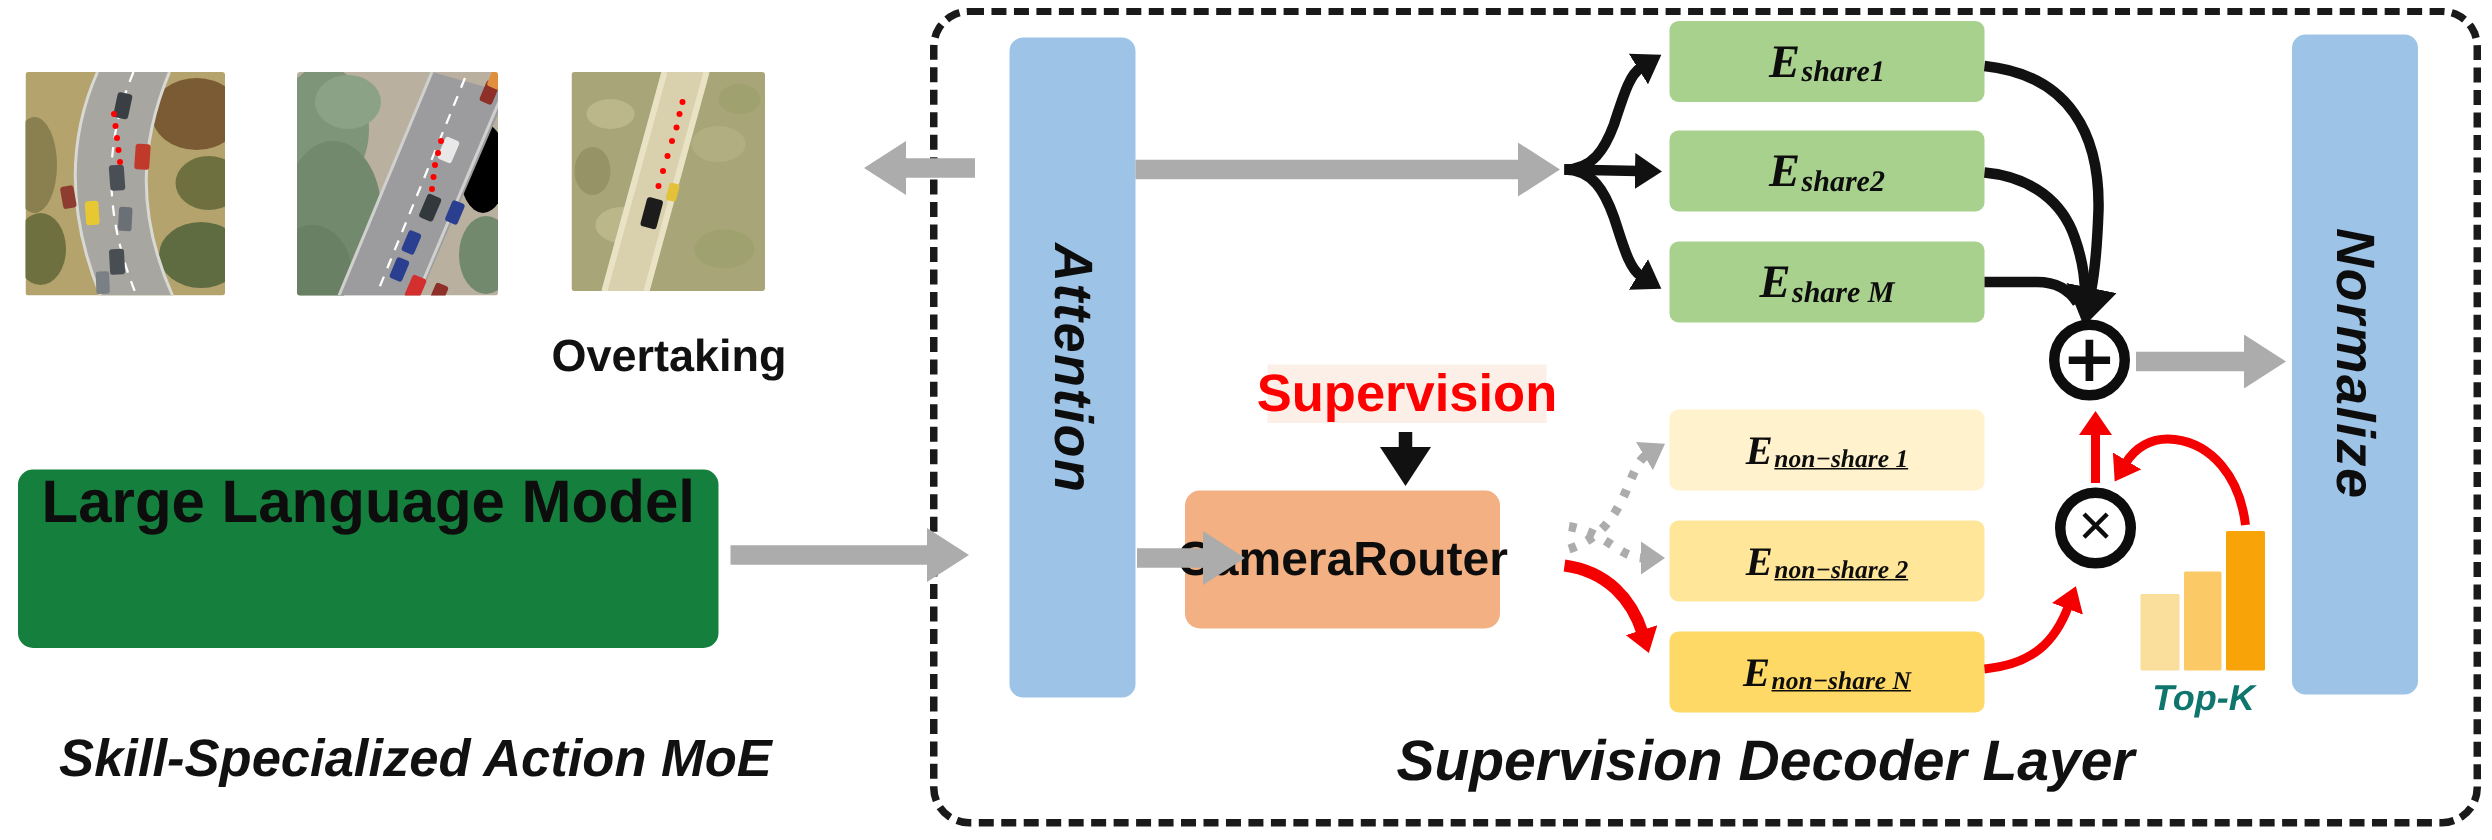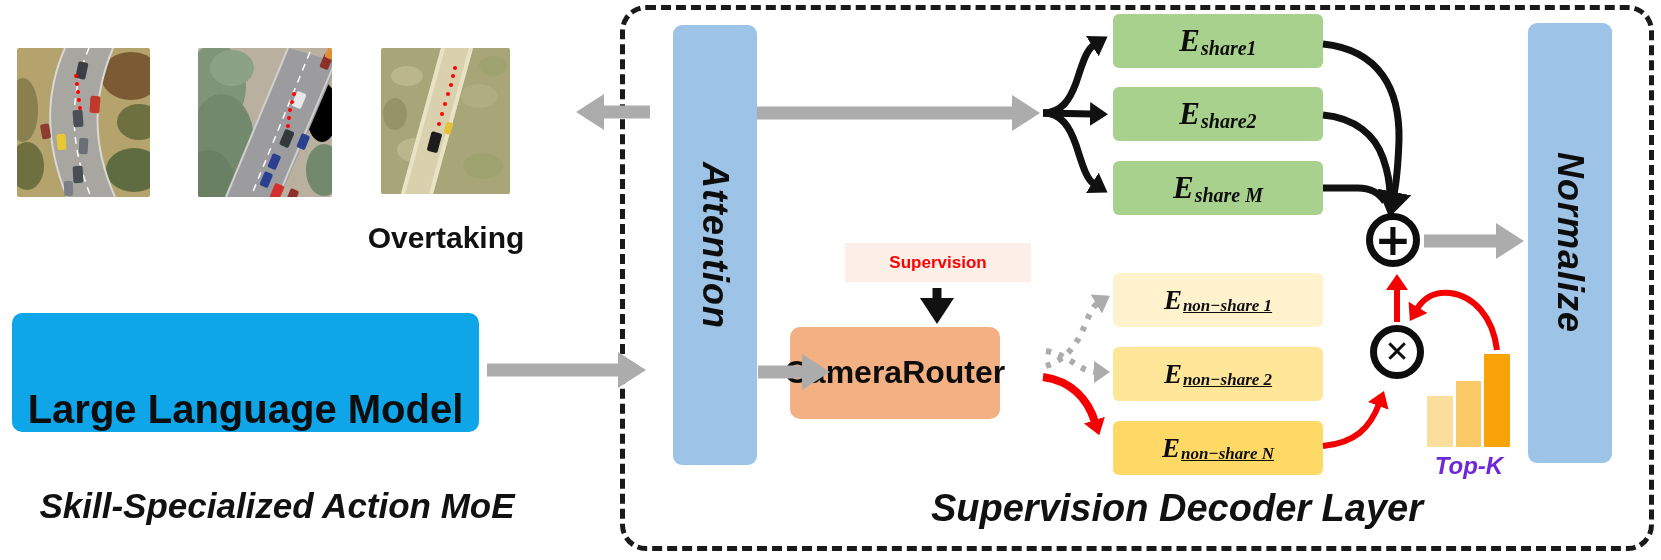--- a/index.html
+++ b/index.html
@@ -8,21 +8,21 @@
     font-family:"Liberation Sans", sans-serif; overflow:hidden;
   }
   
   .scene{position:absolute; border-radius:2px; overflow:hidden;}
   .scene-label{
     position:absolute; top:220px; height:36px; text-align:center;
     font-size:30px; font-weight:700; color:#111; line-height:36px;
   }
   .llm-box{
     position:absolute; left:12px; top:313px; width:467px; height:119px;
-    background:#0ea5e9; border-radius:10px; display:flex; align-items:flex-end; justify-content:center;
+    background:#15803d; border-radius:10px; display:flex; align-items:flex-start; justify-content:center;
     font-size:40px; font-weight:700; color:#0d0d0d; z-index:2;
   }
   .caption{
     position:absolute; font-style:italic; font-weight:700; color:#111;
     text-align:center; z-index:2; white-space:nowrap;padding-left:12px;
   }
   .caption-left{left:0px; top:486px; width:530px; font-size:35px;}
   .caption-decoder{left:790px; top:487px; width:750px; font-size:38px;}
   
   .decoder-box{
@@ -55,35 +55,35 @@
   
   .router-box{
     position:absolute; left:790px; top:327px; width:210px; height:92px;
     background:#F2B083; border-radius:10px; display:flex; 
     align-items:center; justify-content:center; z-index:3;
     font-size:32px; font-weight:700; color:#0d0d0d; line-height:1.3;
   }
   .supervision{
     position:absolute; left:845px; top:243px; width:186px; height:39px;
     background:#FCEFE8; display:flex; align-items:center; justify-content:center;
-    font-size:17px; font-weight:700; color:#FF0000; z-index:3;
+    font-size:35px; font-weight:700; color:#FF0000; z-index:3;
   }
   
   .op-circle{
     position:absolute; width:40px; height:40px; border:7px solid #0d0d0d; border-radius:50%;
     background:#ffffff; display:flex; align-items:center; justify-content:center; z-index:7;
     font-family:"DejaVu Sans", sans-serif; font-weight:900; color:#0d0d0d;
   }
   .op-add{left:1366px; top:213px; font-size:44px; line-height:38px;}
   .op-mul{left:1370px; top:325px; font-size:30px; line-height:38px;}
   
   .topk-bar{position:absolute; z-index:2; border-radius:1px;}
   .topk-label{
     position:absolute; left:1412px; top:452px; width:114px; text-align:center;
-    font-size:24px; font-style:italic; font-weight:600; color:#6d28d9; z-index:2;
+    font-size:24px; font-style:italic; font-weight:600; color:#0f766e; z-index:2;
   }
   .arrows{position:absolute; left:0; top:0; z-index:6; pointer-events:none;}
 </style>
 </head>
 <body>
 
 <div class="canvas">
 
   <svg class="scene" style="left:17px; top:48px;" width="133" height="149" viewBox="0 0 133 149">
     <rect width="133" height="149" fill="#b4a36c"></rect>

